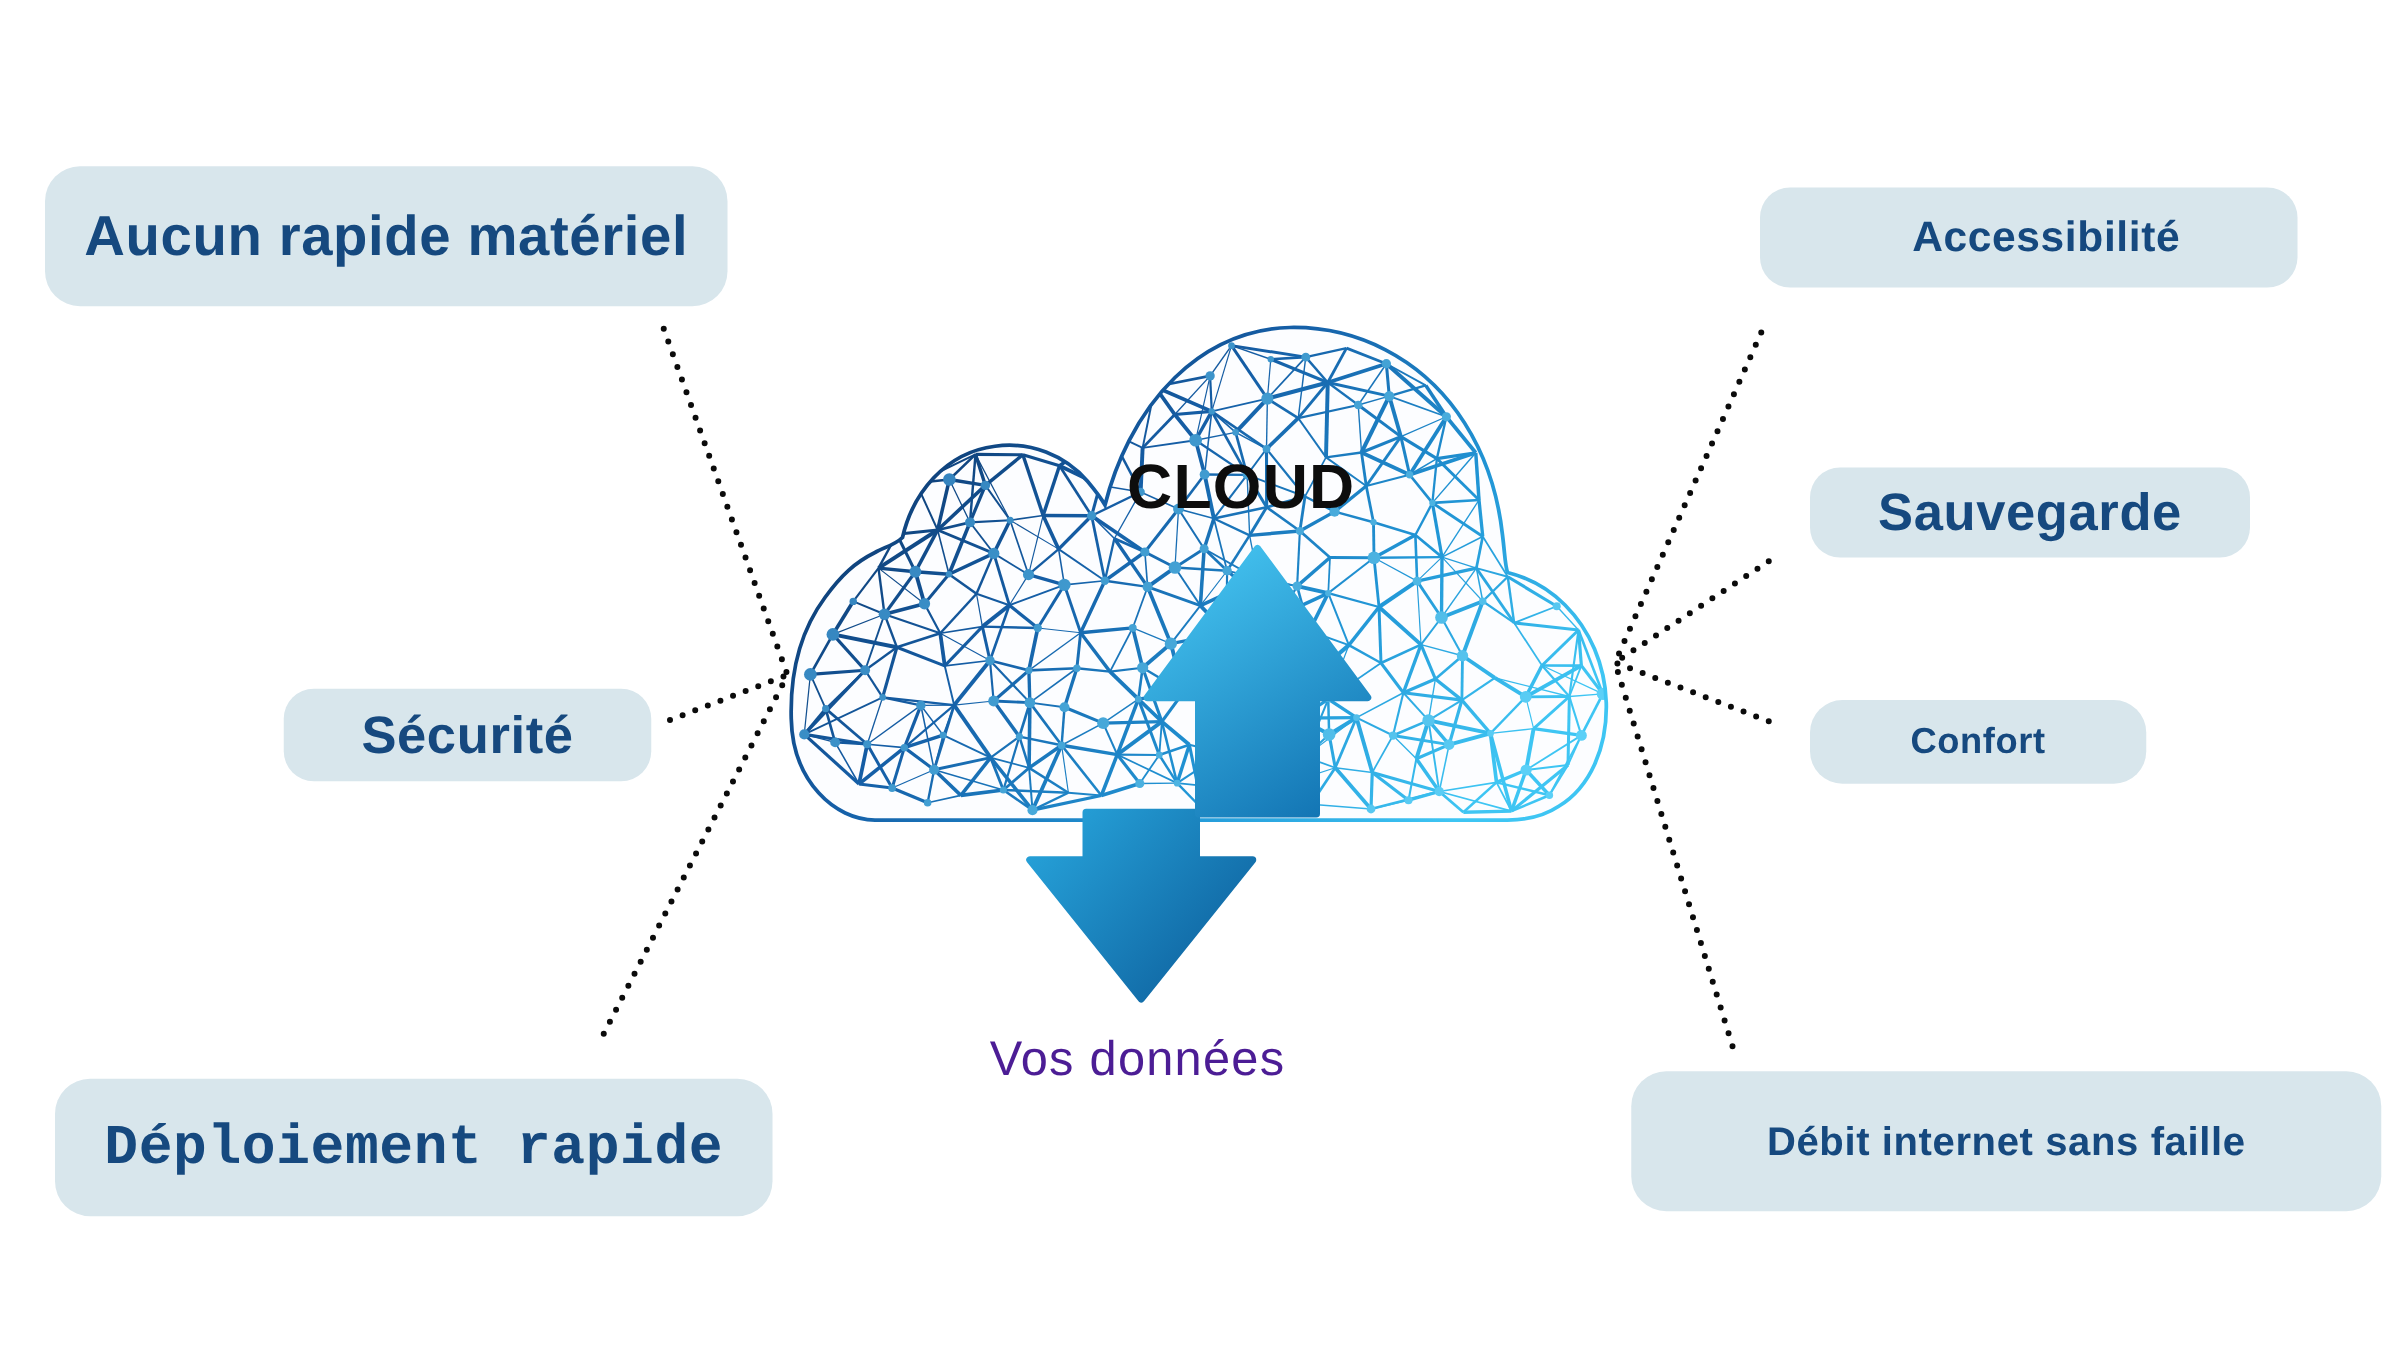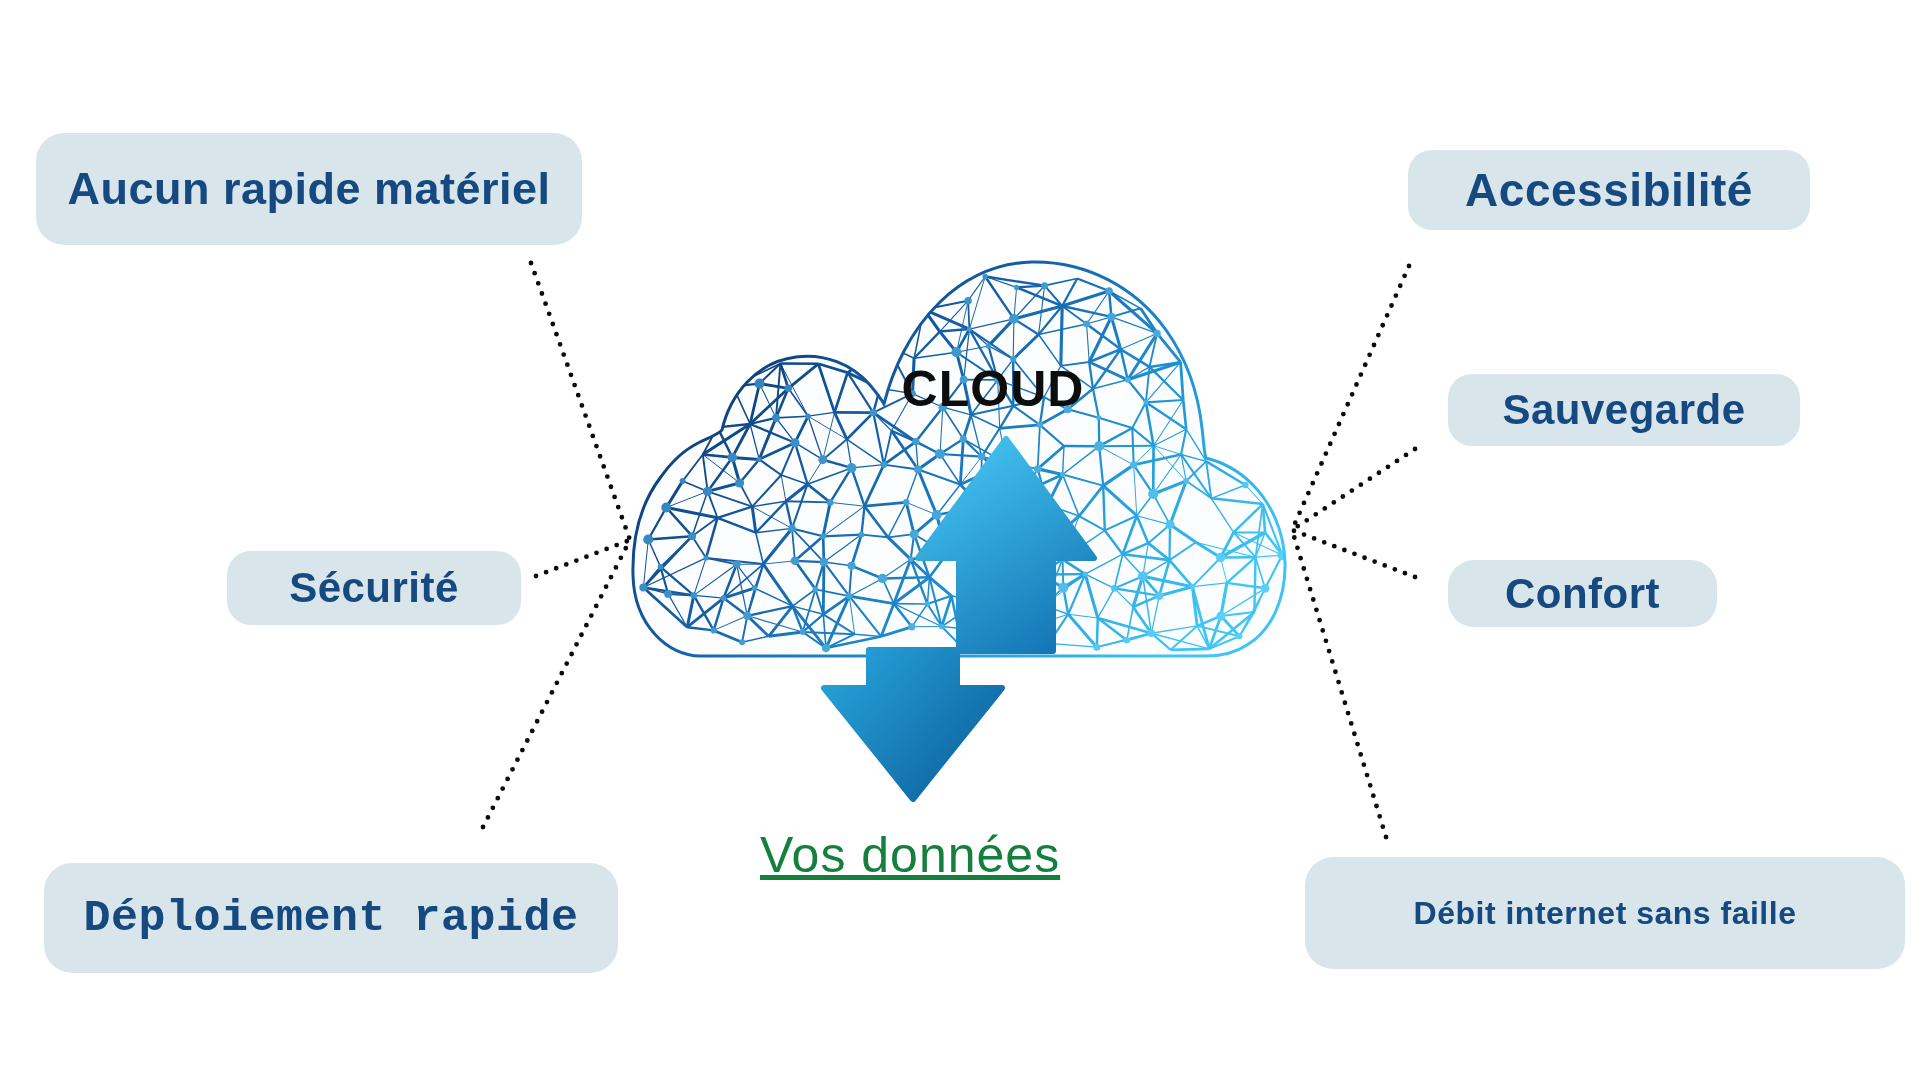--- a/index.html
+++ b/index.html
@@ -26,23 +26,22 @@
     text-align:center;
     white-space:nowrap;
   }
   #cloud-title{
     left:843px;top:360px;width:300px;
     font-size:50px;font-weight:bold;letter-spacing:1px;
     color:var(--title-text,#0d0d0d);
   }
   #data-label{
     left:760px;top:826px;width:300px;
-    font-size:50px;font-weight:normal;letter-spacing:1px;
-    color:#15803d;
-    text-decoration:underline;
+    font-size:39px;font-weight:normal;letter-spacing:1px;
+    color:#4c1d95;
   }
 </style>
 </head>
 <body>
 
 <div id="stage">
 
   <svg id="diagram-svg" viewBox="0 0 1920 1080">
     <defs>
       <linearGradient id="meshGrad" gradientUnits="userSpaceOnUse" x1="740" y1="280" x2="1150" y2="670">
@@ -805,26 +804,26 @@
   <div class="benefit" style="left:36px;top:133px;width:546px;height:112px;font-size:45px;">
     <span>Aucun rapide matériel</span>
   </div>
   <div class="benefit" style="left:191px;top:551px;width:294px;height:74px;font-size:42px;border-radius:24px;margin-left:36px;">
     <span>Sécurité</span>
   </div>
   <div class="benefit" style="left:44px;top:863px;width:574px;height:110px;font-size:45px;font-family:Liberation Mono, monospace;">
     <span>Déploiement rapide</span>
   </div>
 
-  <div class="benefit" style="left:1408px;top:150px;width:402px;height:80px;font-size:46px;border-radius:24px;">
+  <div class="benefit" style="left:1408px;top:150px;width:402px;height:80px;font-size:34px;border-radius:24px;padding-left:28px;">
     <span>Accessibilité</span>
   </div>
   <div class="benefit" style="left:1448px;top:374px;width:352px;height:72px;font-size:42px;border-radius:24px;">
     <span>Sauvegarde</span>
   </div>
-  <div class="benefit" style="left:1448px;top:560px;width:269px;height:67px;font-size:42px;border-radius:26px;">
+  <div class="benefit" style="left:1448px;top:560px;width:269px;height:67px;font-size:29px;border-radius:26px;">
     <span>Confort</span>
   </div>
   <div class="benefit" style="left:1305px;top:857px;width:600px;height:112px;font-size:32px;">
     <span>Débit internet sans faille</span>
   </div>
 
 </div>
 
 </body></html>

